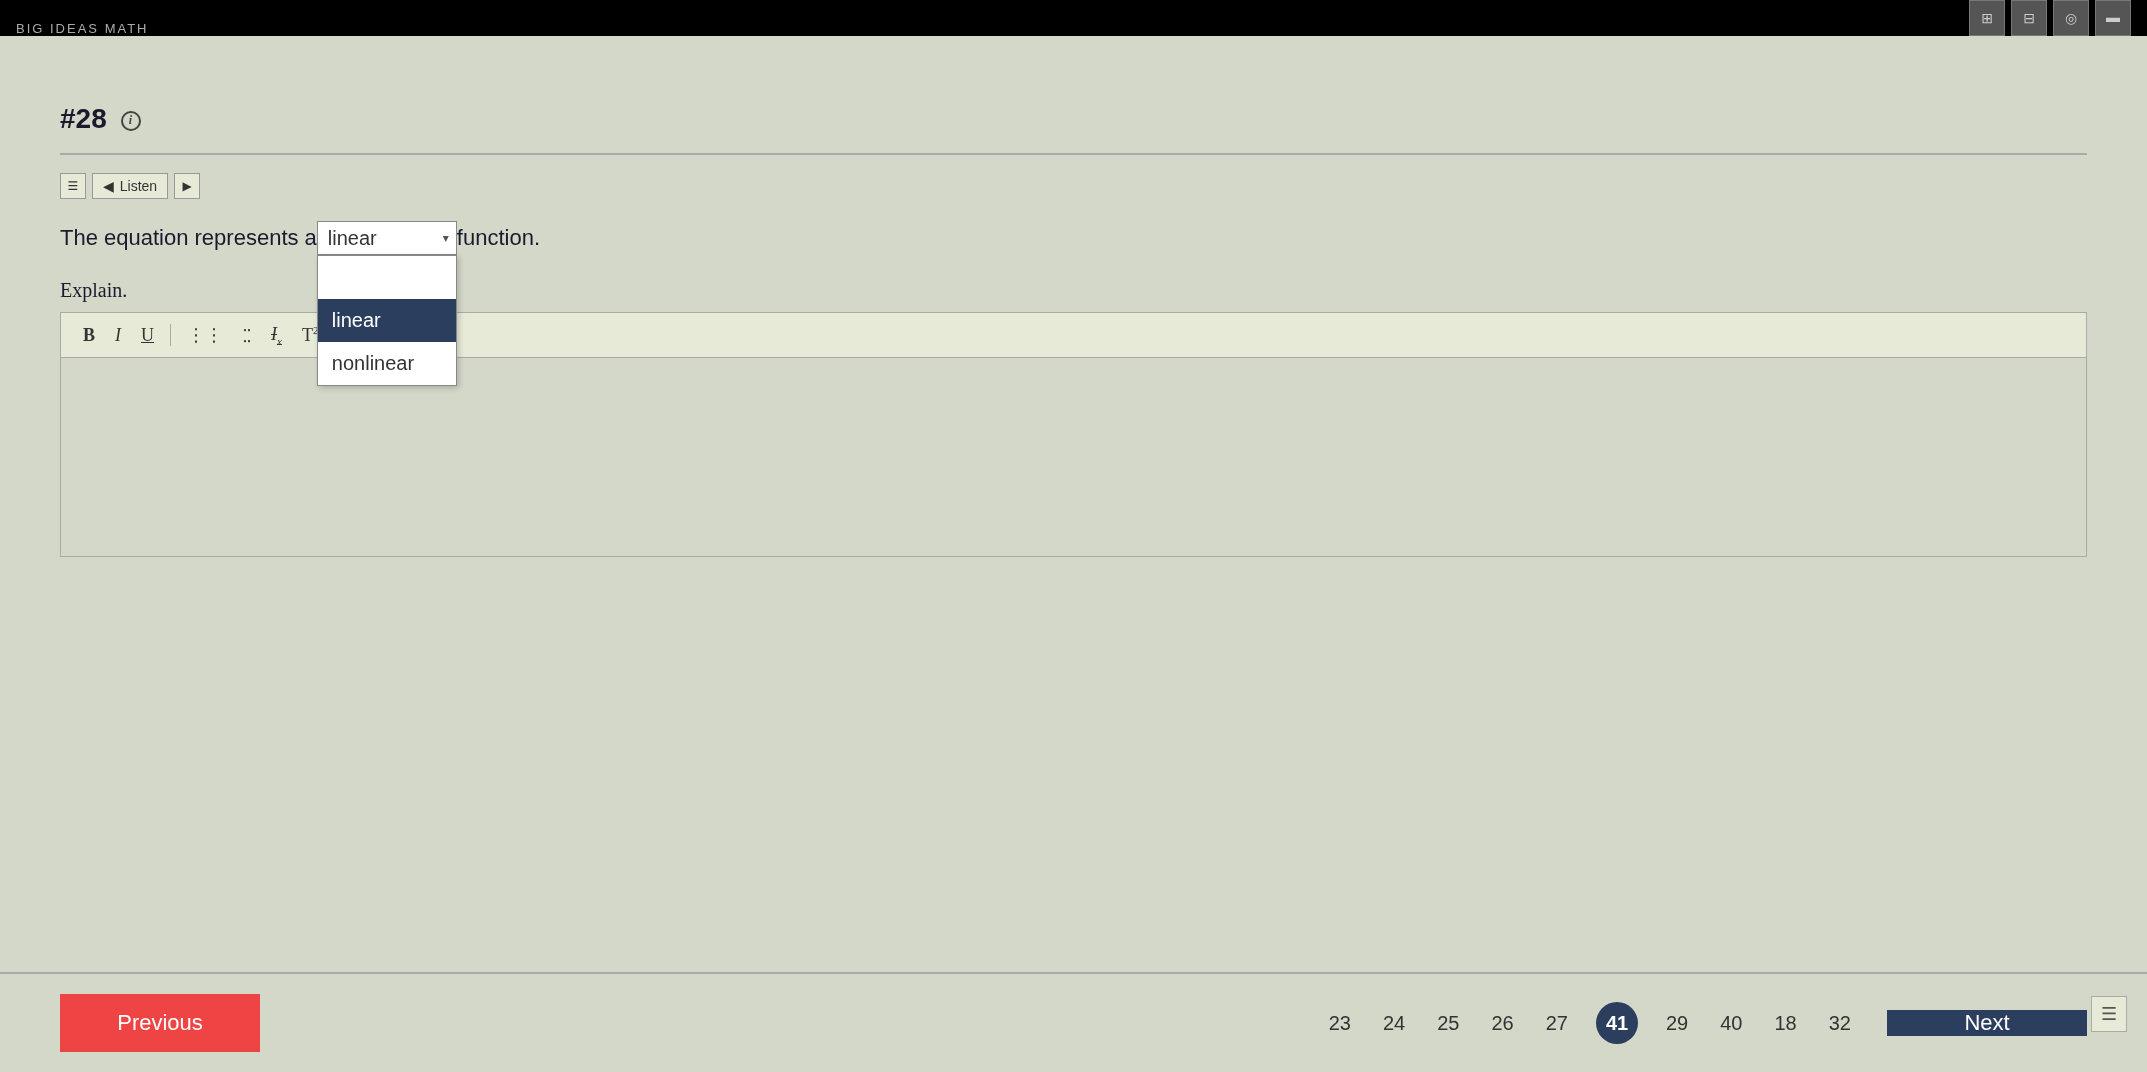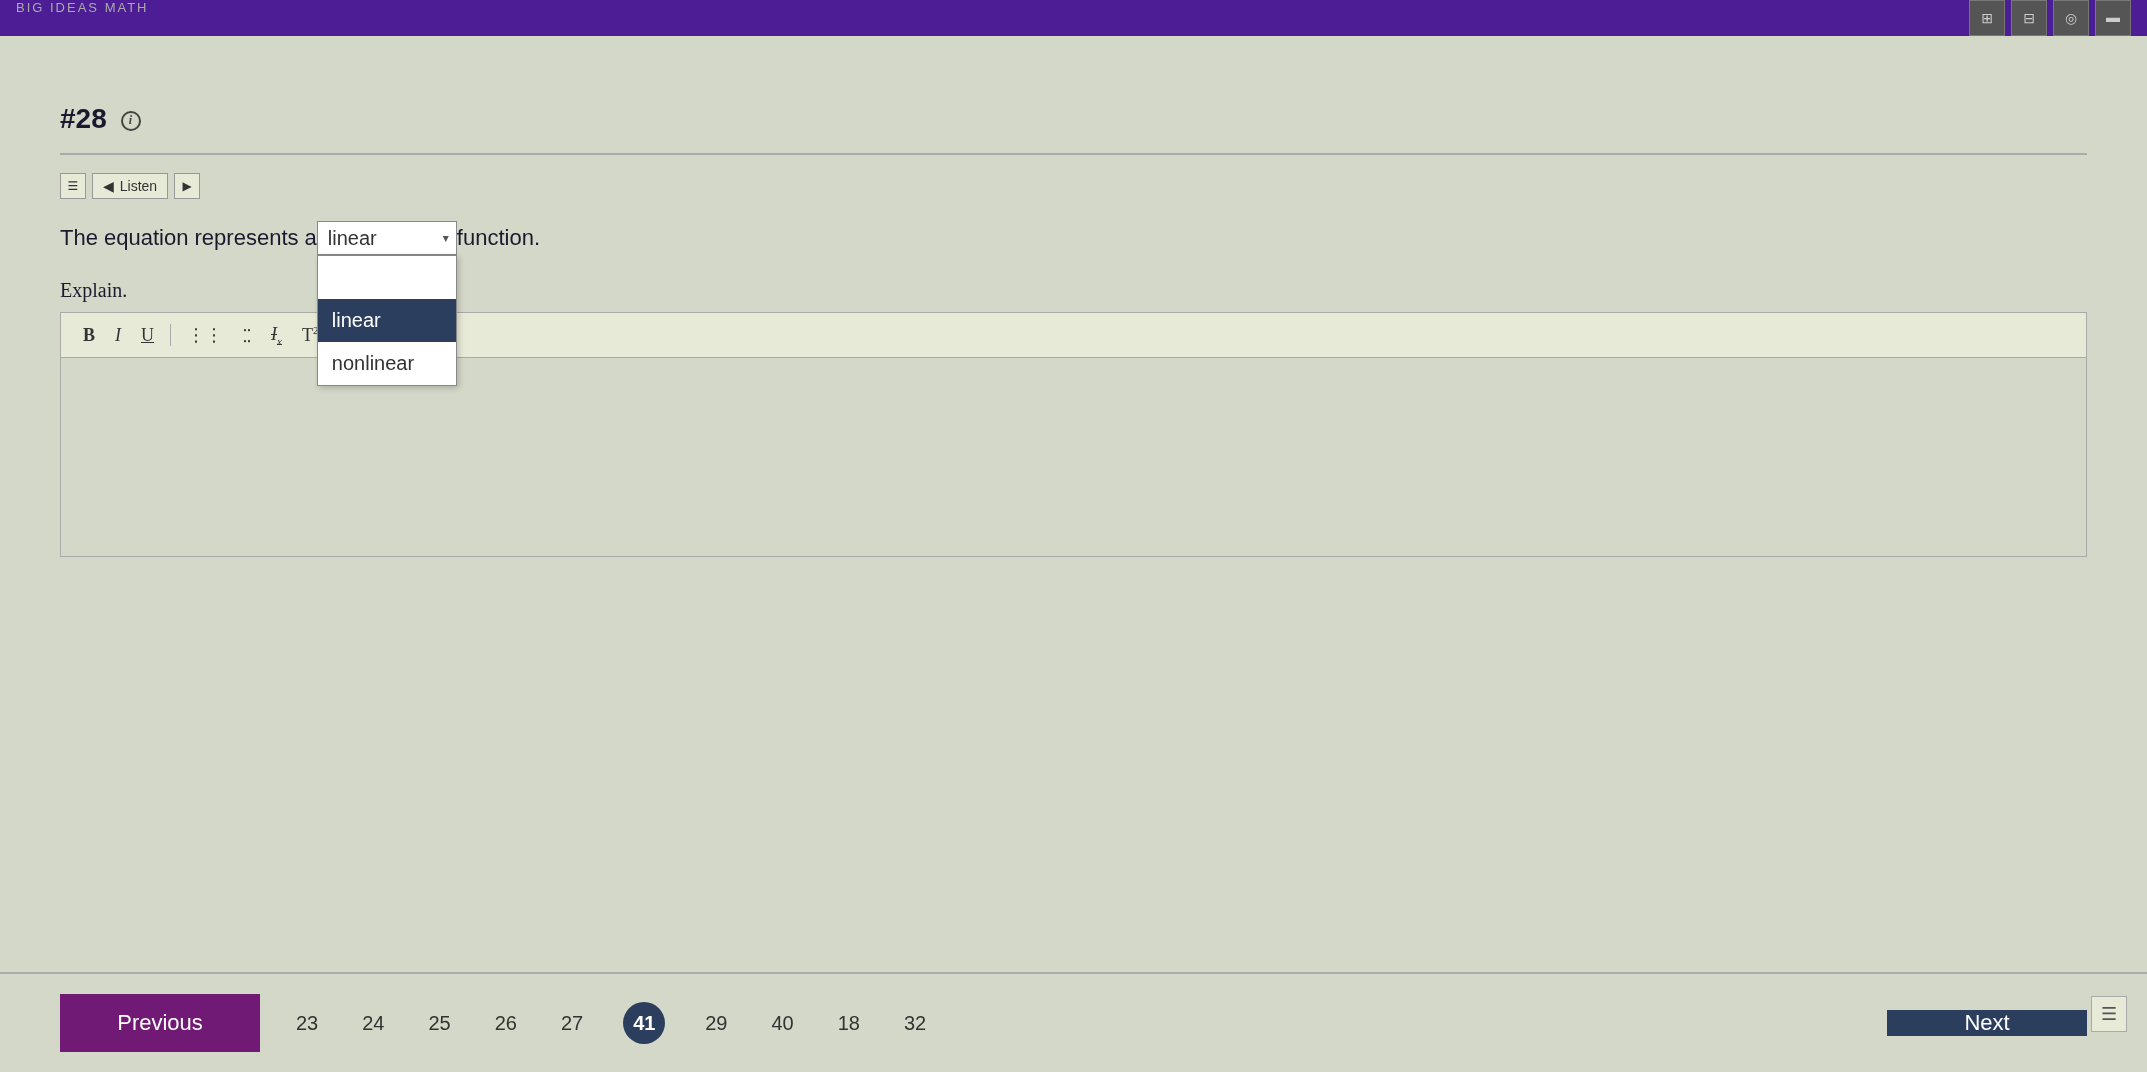--- a/index.html
+++ b/index.html
@@ -7,25 +7,25 @@
     body {
       background-color: #d4d8c8;
       font-family: Georgia, 'Times New Roman', serif;
       min-height: 1072px;
       width: 2147px;
       overflow: hidden;
       position: relative;
     }
 
     .top-bar {
-      background-color: #4c1d95;
+      background-color: #000000;
       height: 36px;
       width: 100%;
       display: flex;
-      align-items: flex-start;
+      align-items: flex-end;
       padding: 0 16px;
     }
 
     .brand-label {
       color: #aaa;
       font-size: 13px;
       font-family: Arial, sans-serif;
       letter-spacing: 2px;
       text-transform: uppercase;
     }
@@ -257,36 +257,36 @@
       background: #d4d8c8;
       border-top: 2px solid #aaa;
       padding: 18px 60px;
       display: flex;
       align-items: center;
       gap: 32px;
       height: 100px;
     }
 
     .prev-btn {
-      background: #701a75;
+      background: #ef4444;
       color: #fff;
       border: none;
       padding: 16px 36px;
       font-size: 22px;
       font-family: Arial, sans-serif;
       cursor: pointer;
       min-width: 200px;
     }
 
     .page-numbers {
       display: flex;
       align-items: center;
-      gap: 36px;
+      gap: 24px;
       flex: 1;
-      justify-content: flex-start;
+      justify-content: flex-end;
     }
 
     .page-num {
       font-size: 20px;
       color: #333;
       font-family: Arial, sans-serif;
       cursor: pointer;
       background: none;
       border: none;
       padding: 4px;

